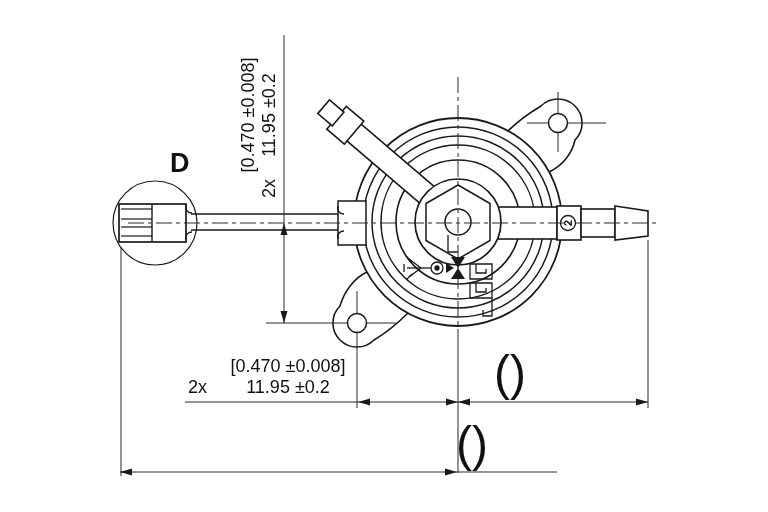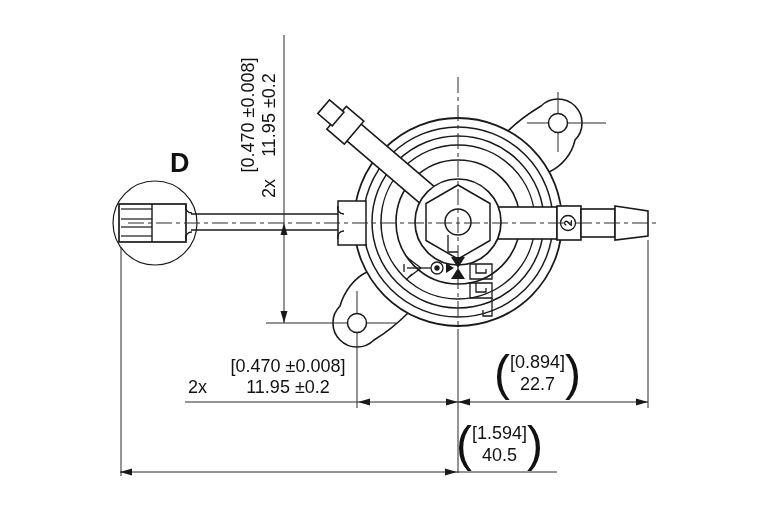--- a/index.html
+++ b/index.html
@@ -151,31 +151,23 @@
   </div>
 
   <div id="dim-horiz-text" class="dimtext">
     <div class="ctr">[0.470 ±0.008]</div>
     <div class="ctr">11.95 ±0.2</div>
     <span class="qty">2x</span>
   </div>
 
   <div id="dim-port-text" class="dimtext parenrow">
     <span class="paren">(</span>
-    <span class="stack">
-      <span>[0.894]</span>
-      <span>22.7</span>
-    </span>
     <span class="paren">)</span>
   </div>
 
   <div id="dim-overall-text" class="dimtext parenrow">
     <span class="paren">(</span>
-    <span class="stack">
-      <span>[1.594]</span>
-      <span>40.5</span>
-    </span>
     <span class="paren">)</span>
   </div>
 
   <div id="detail-label">D</div>
 
 </div>
 
 </body></html>

